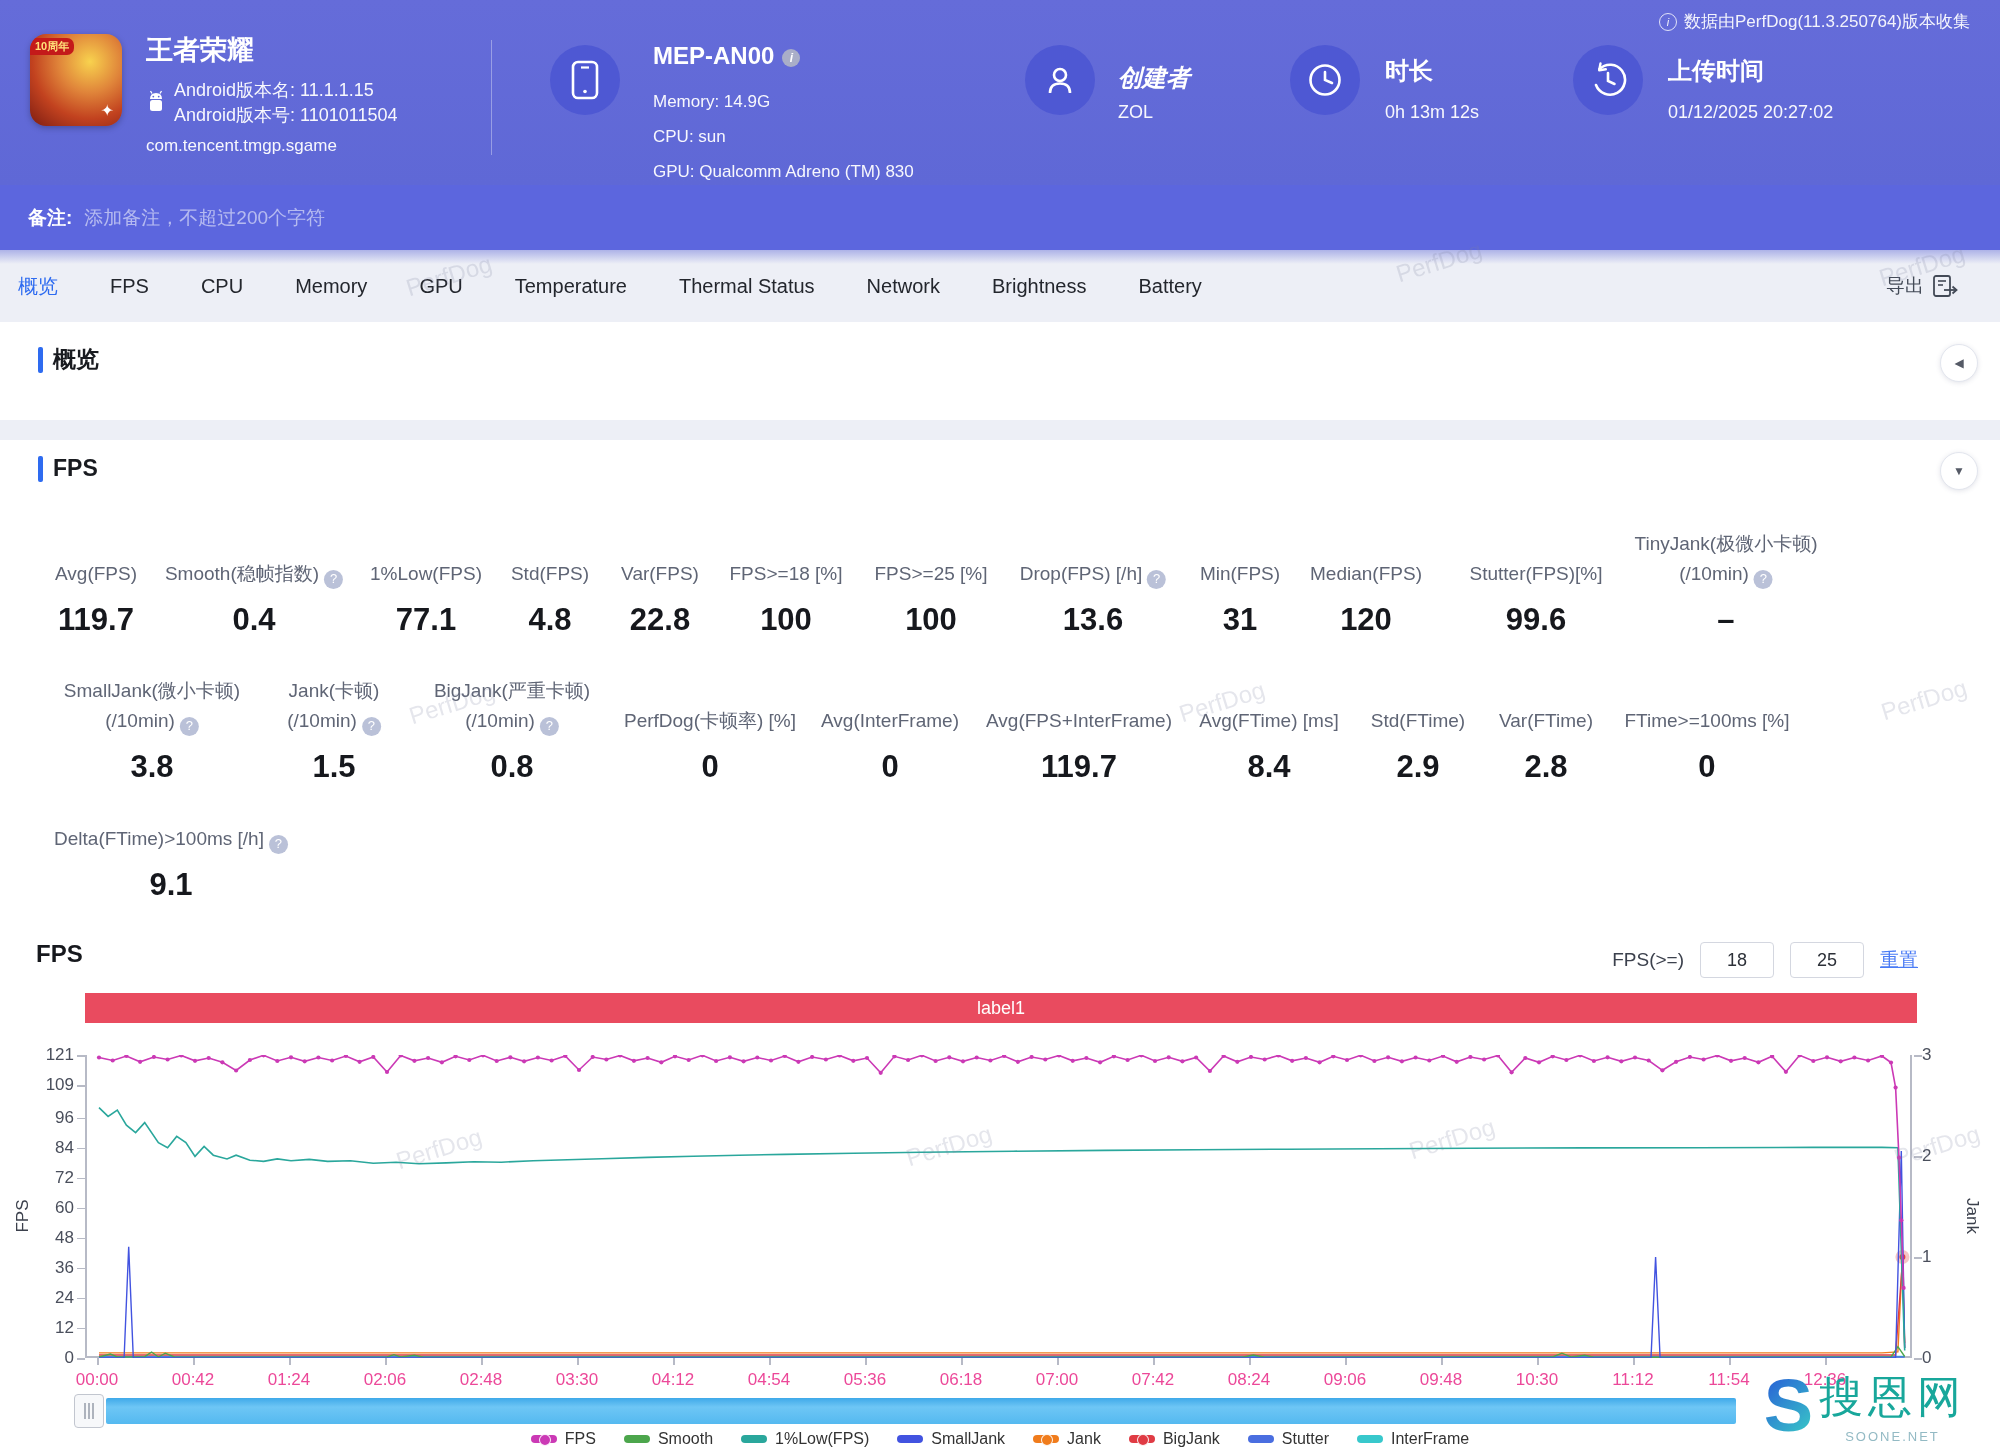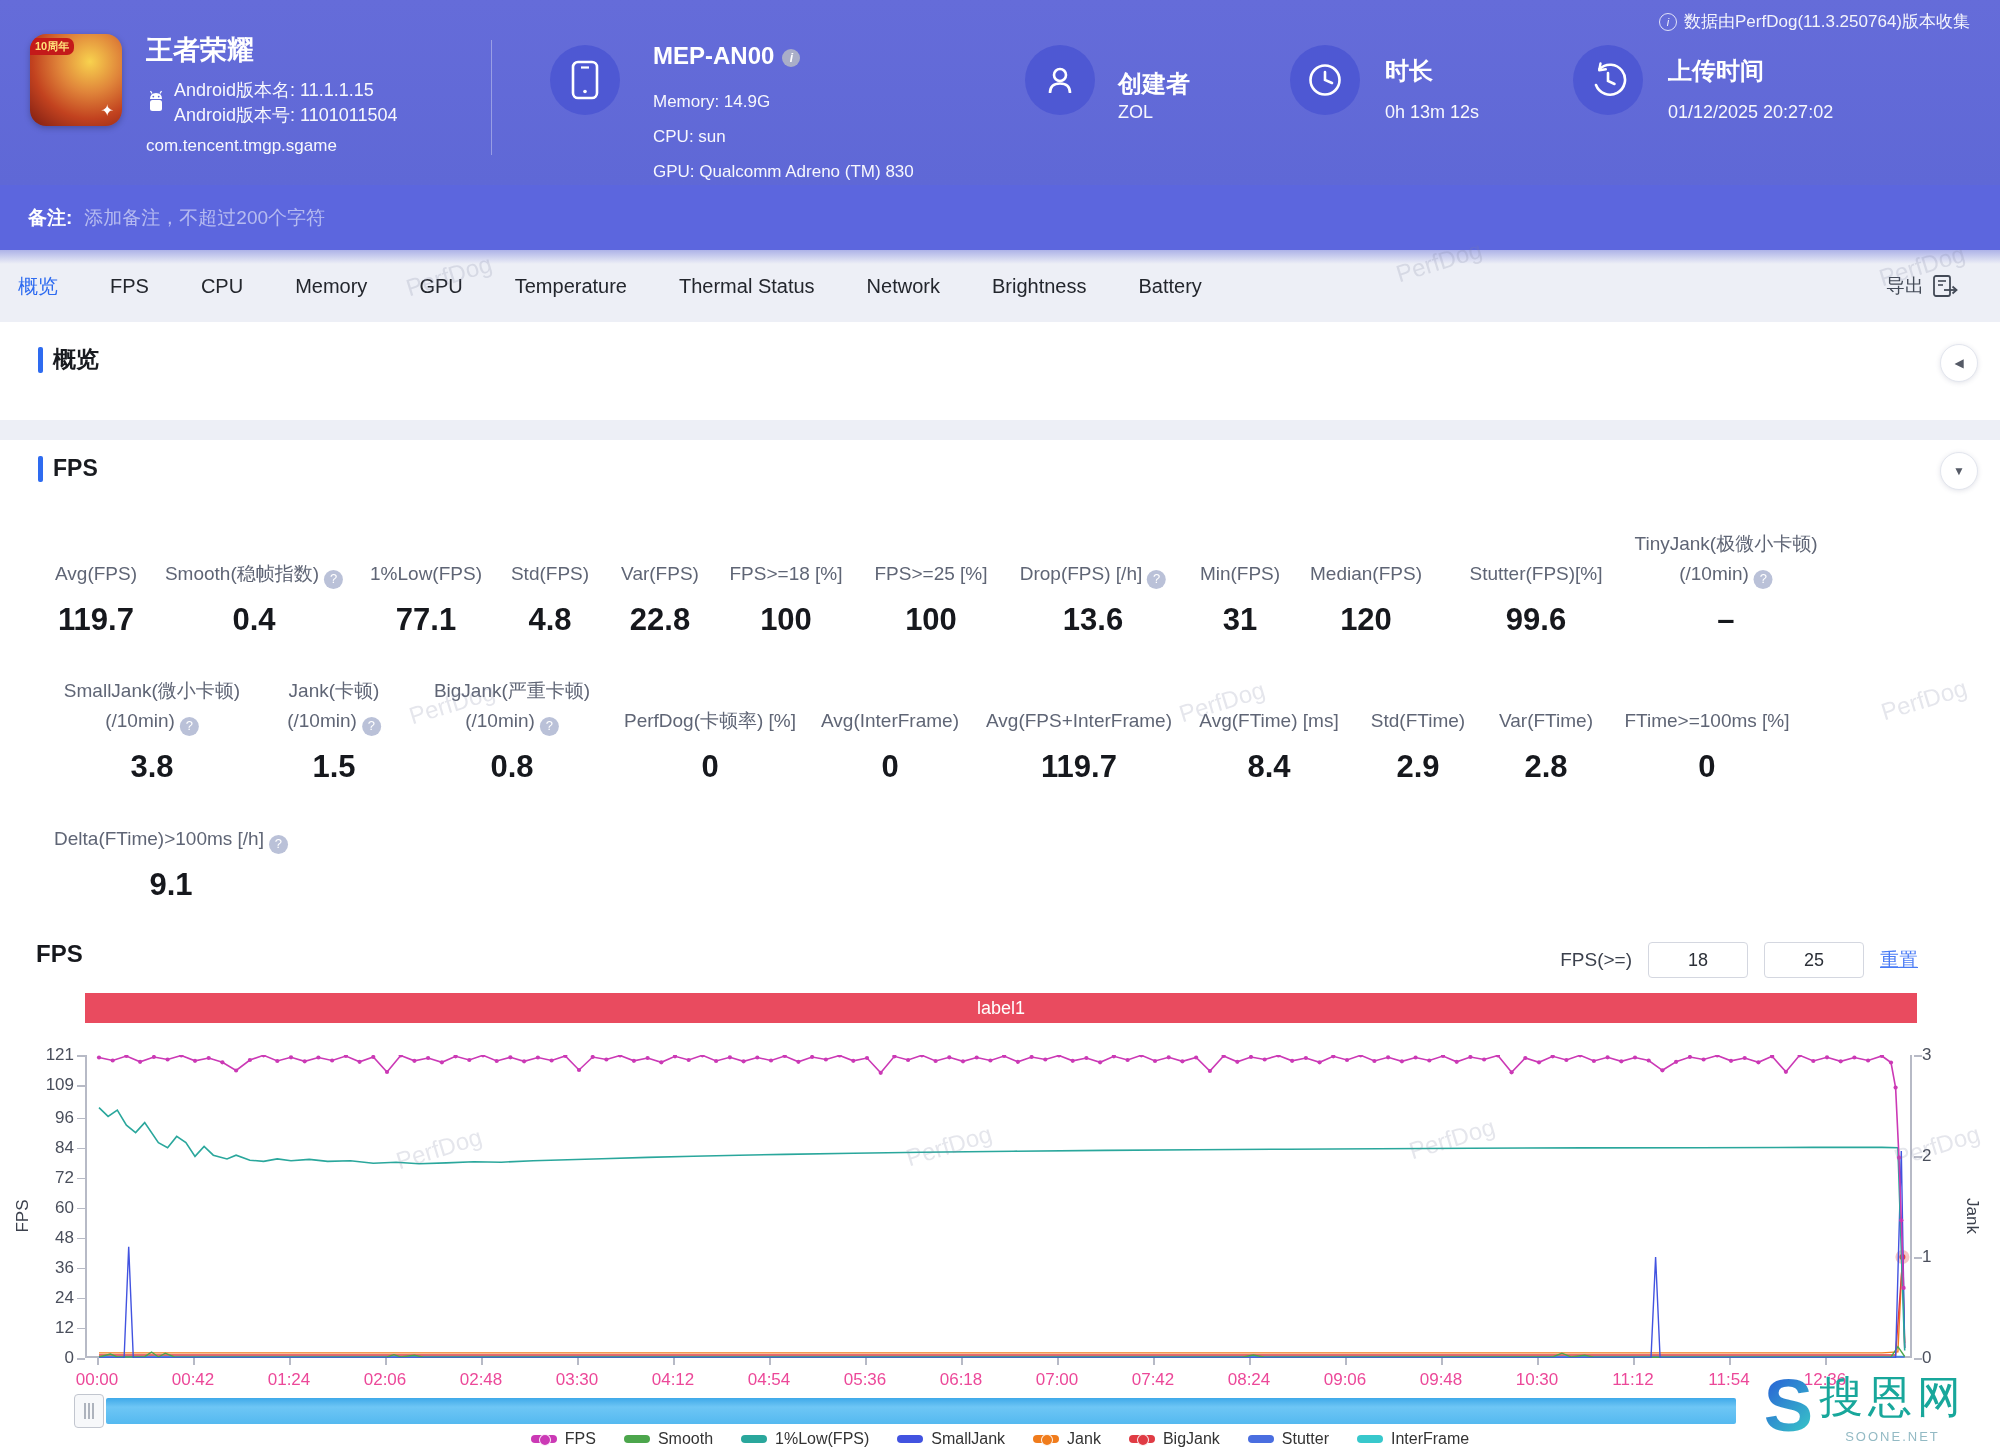--- a/index.html
+++ b/index.html
@@ -81,21 +81,21 @@
   .mrow2 .metric:nth-child(3){left:512px}.mrow2 .metric:nth-child(4){left:710px}
   .mrow2 .metric:nth-child(5){left:890px}.mrow2 .metric:nth-child(6){left:1079px}
   .mrow2 .metric:nth-child(7){left:1269px}.mrow2 .metric:nth-child(8){left:1418px}
   .mrow2 .metric:nth-child(9){left:1546px}.mrow2 .metric:nth-child(10){left:1707px}
   .mrow3 .metric:nth-child(1){left:171px}
 
   
   .chart-title{position:absolute;left:36px;top:500px;font-size:24px;font-weight:bold;color:#16181d;}
   .chart-controls{position:absolute;right:82px;top:502px;display:flex;align-items:center;gap:16px;}
   .chart-controls .clabel{font-size:19px;color:#3c414d;}
-  .fps-input{width:100px;height:36px;border:1px solid #d4d7e0;border-radius:4px;text-align:center;
+  .fps-input{width:74px;height:36px;border:1px solid #d4d7e0;border-radius:4px;text-align:center;
     font-size:18px;color:#2c3038;font-family:"Liberation Sans",sans-serif;background:#fff;}
   .reset-link{font-size:19px;color:#4a7bf5;text-decoration:underline;cursor:pointer;}
   .band{position:absolute;left:85px;top:553px;width:1832px;height:30px;background:#e94b5f;
     display:flex;align-items:center;justify-content:center;color:#fff;font-size:18px;}
 
   
   .plot{position:absolute;left:85px;top:615px;width:1827px;height:303px;
     border-left:2px solid #b7bac6;border-bottom:2px solid #b7bac6;border-right:2px solid #b7bac6;}
   .plot svg{position:absolute;left:0;top:0;width:1827px;height:303px;}
   .ytickL{position:absolute;width:42px;left:32px;text-align:right;font-size:17px;color:#4a4f5c;}
@@ -189,21 +189,21 @@
     <div>CPU: sun</div>
     <div>GPU: Qualcomm Adreno (TM) 830</div>
   </div>
 
   <div class="hcircle" style="left:1025px;top:45px;">
     <svg width="34" height="34" viewBox="0 0 34 34">
       <circle cx="17" cy="12" r="6" fill="none" stroke="#fff" stroke-width="2.6"></circle>
       <path d="M7 30 Q7 20.5 17 20.5 Q27 20.5 27 30" fill="none" stroke="#fff" stroke-width="2.6"></path>
     </svg>
   </div>
-  <div class="hblock-title" style="left:1118px;top:68px;">创建者</div>
+  <div class="hblock-title" style="left:1118px;top:62px;font-style:italic;">创建者</div>
   <div class="hblock-sub" style="left:1118px;top:102px;">ZOL</div>
 
   <div class="hcircle" style="left:1290px;top:45px;">
     <svg width="36" height="36" viewBox="0 0 36 36">
       <circle cx="18" cy="18" r="14.5" fill="none" stroke="#fff" stroke-width="2.6"></circle>
       <path d="M18 10 L18 18 L25 21" fill="none" stroke="#fff" stroke-width="2.6" stroke-linecap="round"></path>
     </svg>
   </div>
   <div class="hblock-title" style="left:1385px;top:55px;">时长</div>
   <div class="hblock-sub" style="left:1385px;top:102px;">0h 13m 12s</div>

